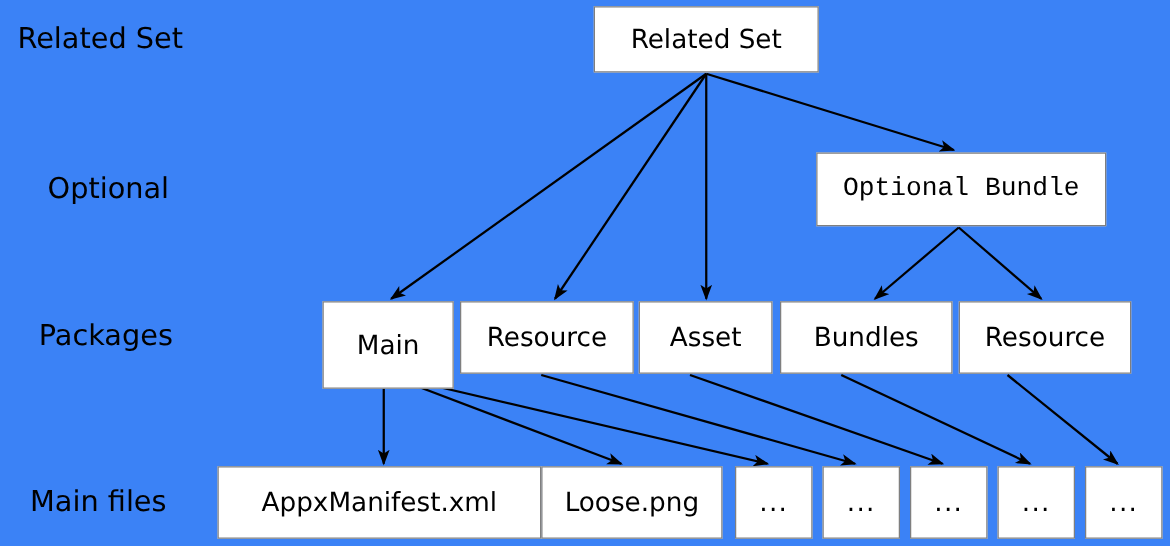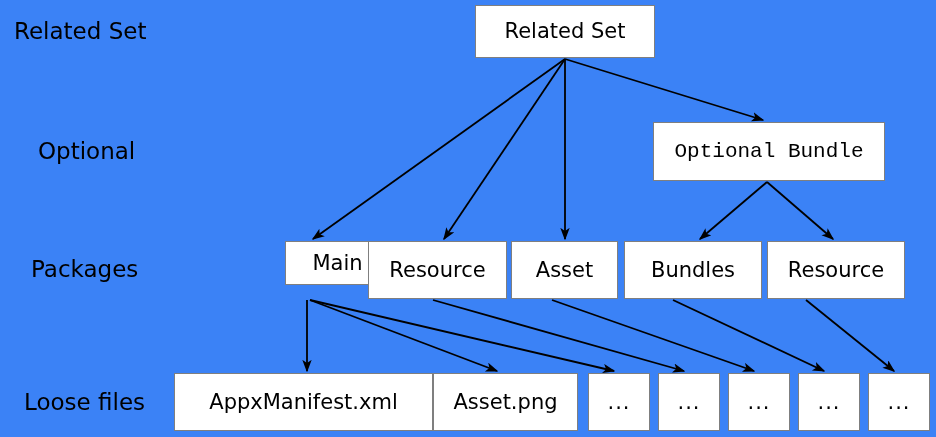--- a/index.html
+++ b/index.html
@@ -75,32 +75,32 @@
       <line x1="433" y1="300" x2="684" y2="371" stroke="#000000" stroke-width="1.8" marker-end="url(#arrowhead)"></line>
       <line x1="552" y1="300" x2="754" y2="371" stroke="#000000" stroke-width="1.8" marker-end="url(#arrowhead)"></line>
       <line x1="673" y1="300" x2="824" y2="371" stroke="#000000" stroke-width="1.8" marker-end="url(#arrowhead)"></line>
       <line x1="806" y1="300" x2="894" y2="371" stroke="#000000" stroke-width="1.8" marker-end="url(#arrowhead)"></line>
     </svg>
 
   <div id="label-layer">
       <div class="row-label" style="left: 14px; top: 20px;">Related Set</div>
       <div class="row-label" style="left: 38px; top: 140px;">Optional</div>
       <div class="row-label" style="left: 31px; top: 258px;">Packages</div>
-      <div class="row-label" style="left: 24px; top: 391px;">Loose files</div>
+      <div class="row-label" style="left: 24px; top: 391px;">Main files</div>
     </div>
   <div id="node-layer">
       <div class="node-box" style="left: 475px; top: 5px; width: 180px; height: 53px; border-color: rgb(127, 127, 127);">Related Set</div>
       <div class="node-box" style="left: 653px; top: 122px; width: 232px; height: 59px; border-color: rgb(127, 127, 127); font-family: Liberation Mono, monospace;">Optional Bundle</div>
-      <div class="node-box" style="left: 258px; top: 241px; width: 105px; height: 44px; border-color: rgb(127, 127, 127); margin-left: 27px;">Main</div>
+      <div class="node-box" style="left: 258px; top: 241px; width: 105px; height: 70px; border-color: rgb(127, 127, 127);">Main</div>
       <div class="node-box" style="left: 368px; top: 241px; width: 139px; height: 58px; border-color: rgb(127, 127, 127);">Resource</div>
       <div class="node-box" style="left: 511px; top: 241px; width: 107px; height: 58px; border-color: rgb(127, 127, 127); text-align: right;">Asset</div>
       <div class="node-box" style="left: 624px; top: 241px; width: 138px; height: 58px; border-color: rgb(127, 127, 127);">Bundles</div>
       <div class="node-box" style="left: 767px; top: 241px; width: 138px; height: 58px; border-color: rgb(127, 127, 127);">Resource</div>
       <div class="node-box" style="left: 174px; top: 373px; width: 259px; height: 58px; border-color: rgb(127, 127, 127);">AppxManifest.xml</div>
-      <div class="node-box" style="left: 433px; top: 373px; width: 145px; height: 58px; border-color: rgb(127, 127, 127);">Asset.png</div>
+      <div class="node-box" style="left: 433px; top: 373px; width: 145px; height: 58px; border-color: rgb(127, 127, 127);">Loose.png</div>
       <div class="node-box ellipsis-box" style="left: 588px; top: 373px; width: 62px; height: 58px; border-color: rgb(127, 127, 127);">...</div>
       <div class="node-box ellipsis-box" style="left: 658px; top: 373px; width: 62px; height: 58px; border-color: rgb(127, 127, 127);">...</div>
       <div class="node-box ellipsis-box" style="left: 728px; top: 373px; width: 62px; height: 58px; border-color: rgb(127, 127, 127);">...</div>
       <div class="node-box ellipsis-box" style="left: 798px; top: 373px; width: 62px; height: 58px; border-color: rgb(127, 127, 127);">...</div>
       <div class="node-box ellipsis-box" style="left: 868px; top: 373px; width: 62px; height: 58px; border-color: rgb(127, 127, 127);">...</div>
     </div>
 
 </div>
 
 </body></html>

